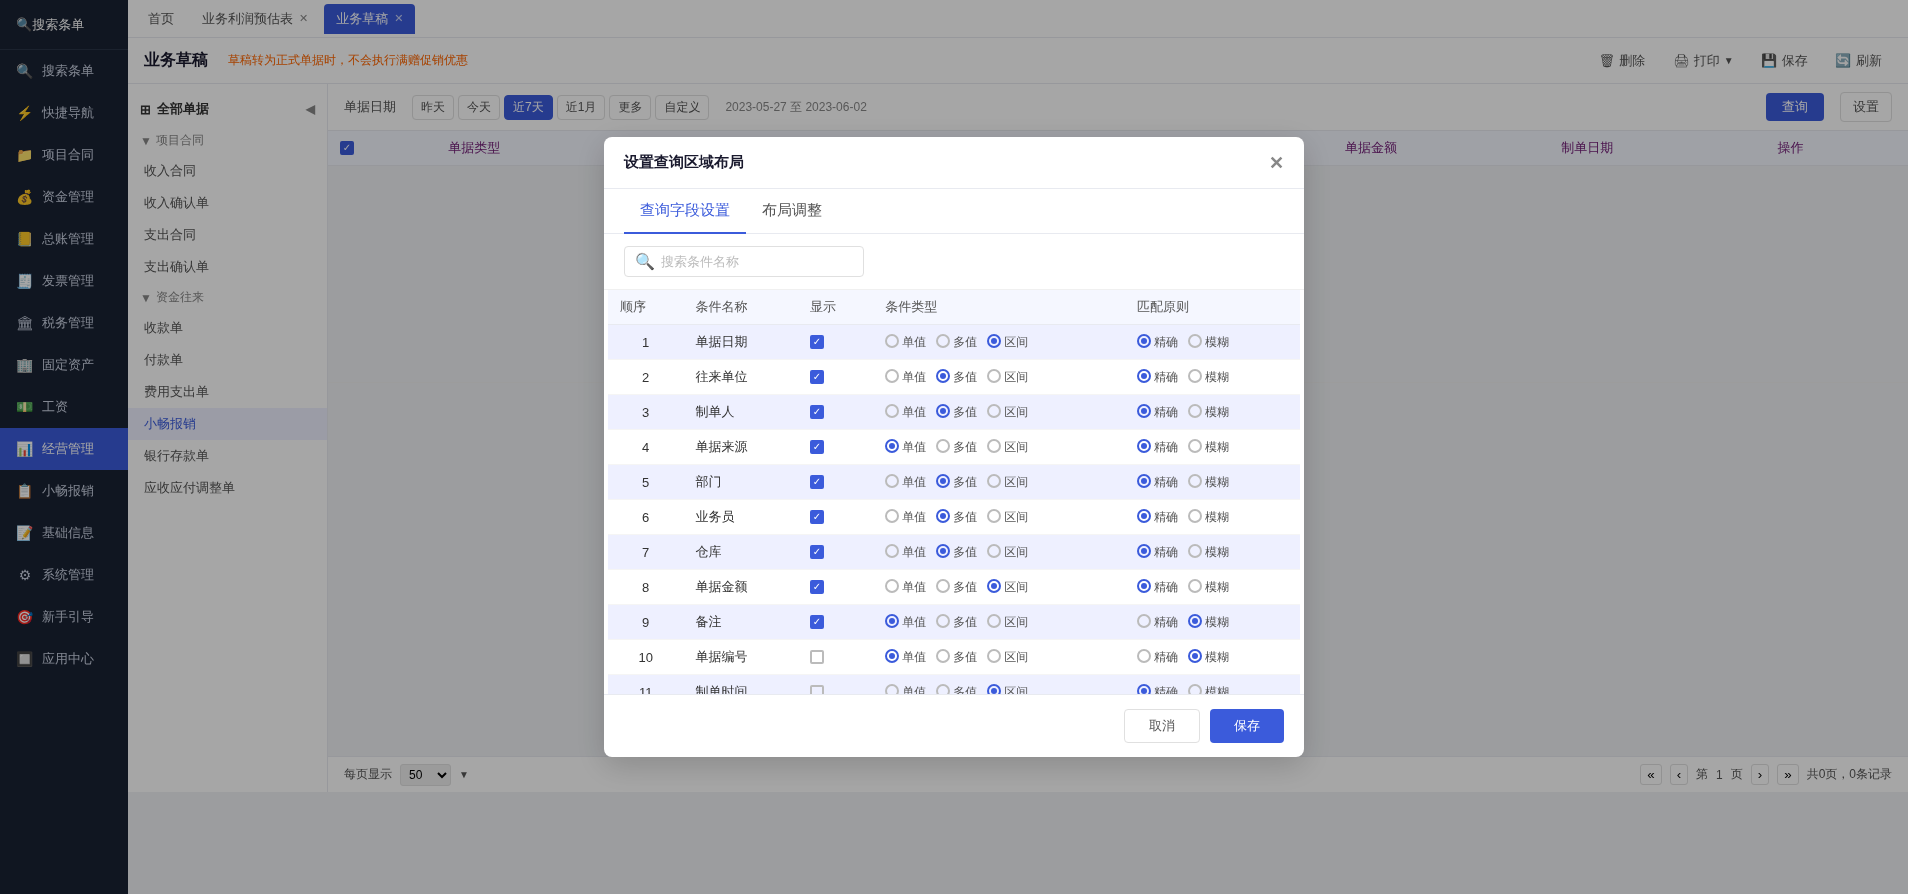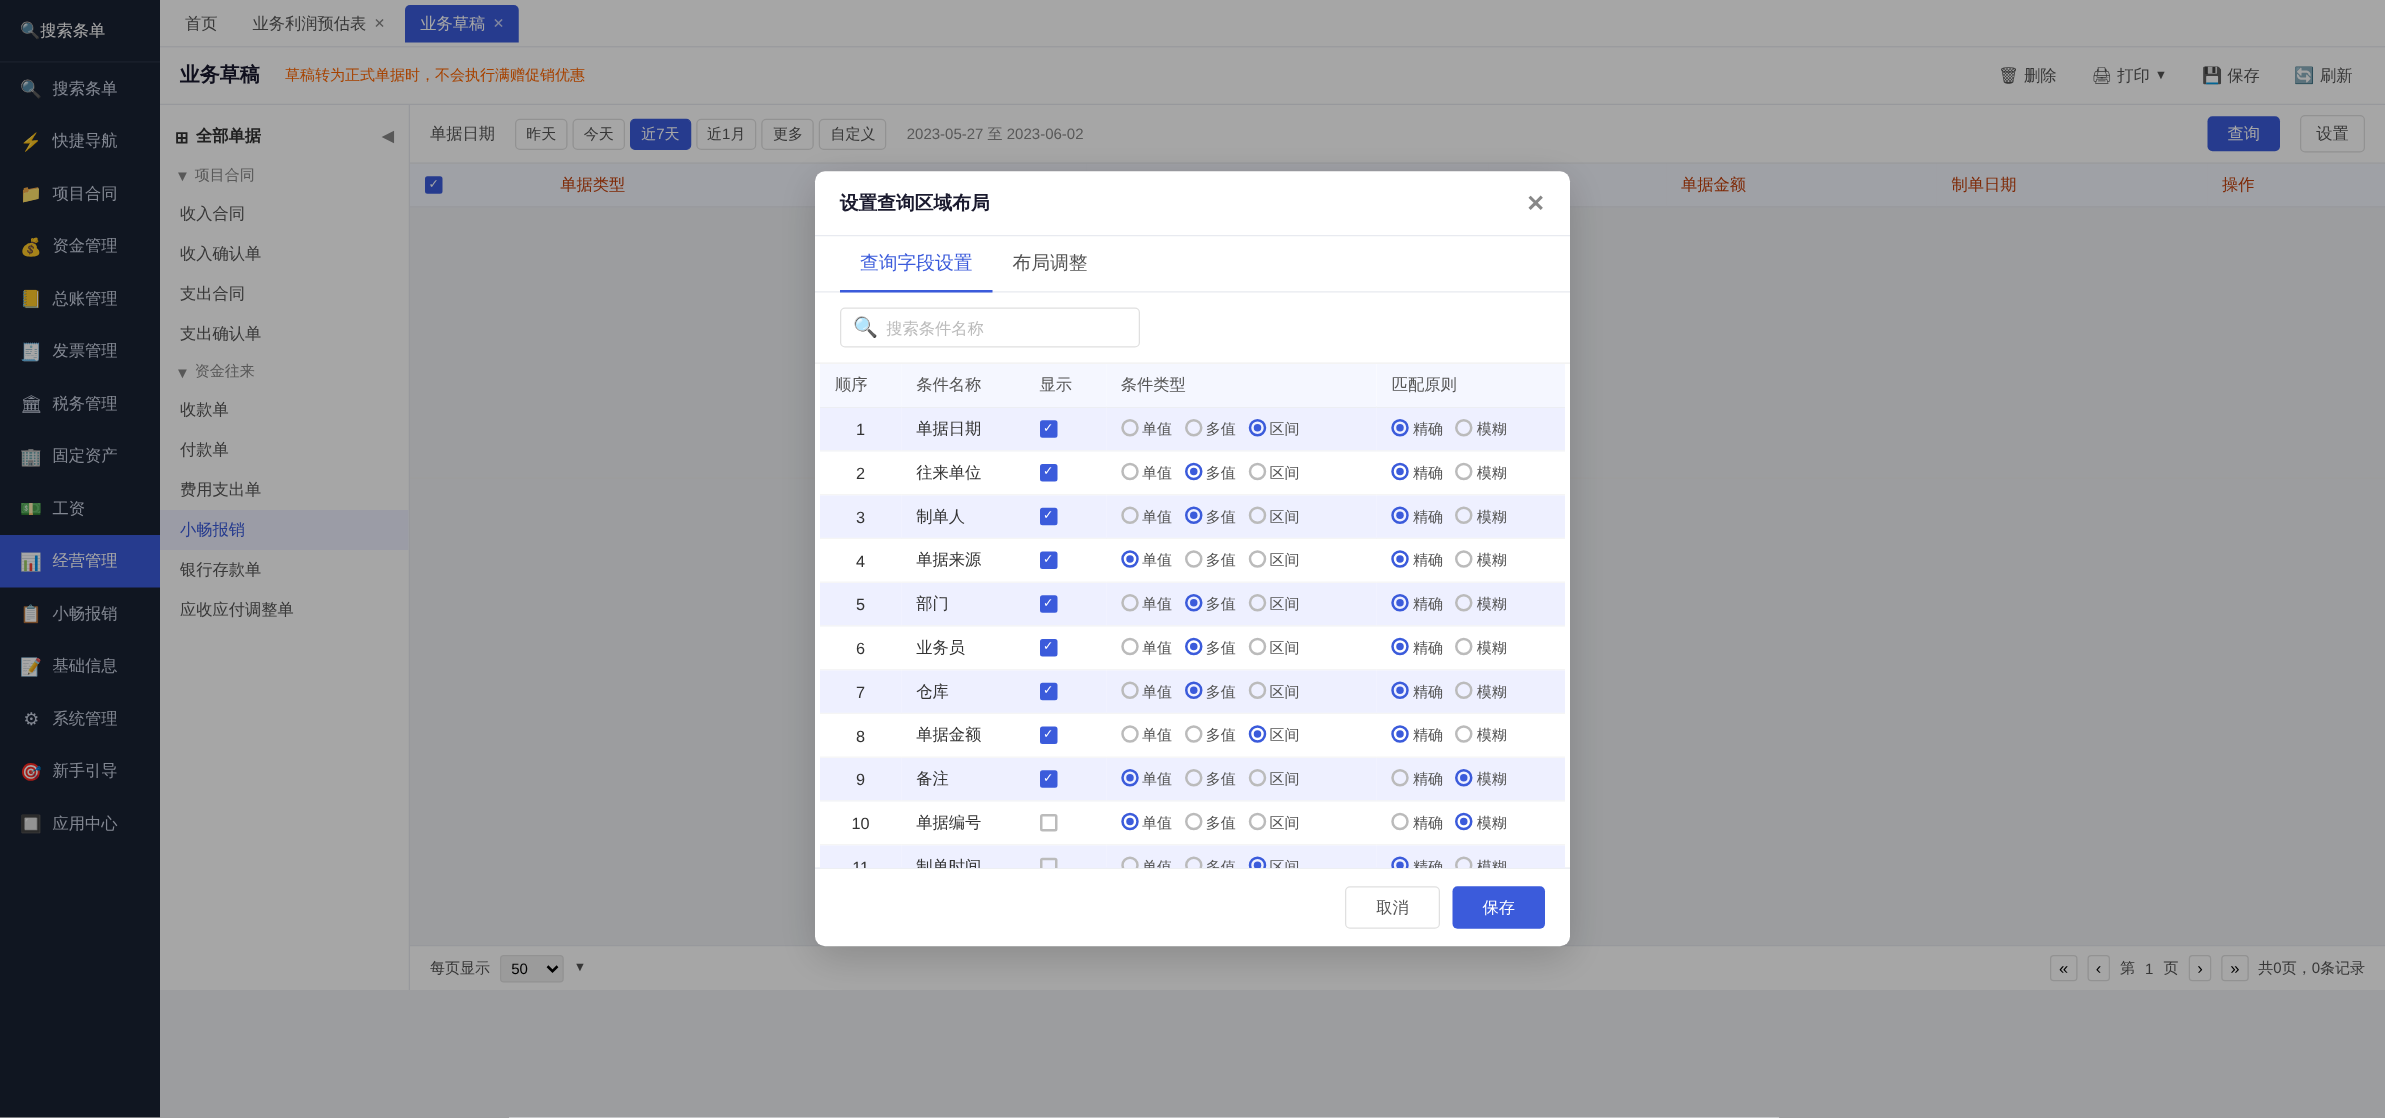--- a/index.html
+++ b/index.html
@@ -149,21 +149,21 @@
       color: #555;
     }
     .filter-btn.active { background: #3b5bdb; color: #fff; border-color: #3b5bdb; }
     .filter-date-range { font-size: 12px; color: #888; }
     .query-btn { margin-left: auto; background: #3b5bdb; color: #fff; border: none; padding: 5px 16px; border-radius: 4px; cursor: pointer; font-size: 13px; }
     .settings-btn { background: #fff; border: 1px solid #e0e0e0; color: #555; padding: 5px 12px; border-radius: 4px; cursor: pointer; font-size: 13px; }
 
     
     .data-table { flex: 1; overflow: auto; }
     table { width: 100%; border-collapse: collapse; font-size: 13px; }
-    th { background: #f5f7ff; border-bottom: 1px solid #e8eaf0; padding: 8px 12px; text-align: left; color: #c2410c; font-weight: 500; white-space: nowrap; }
+    th { background: #f5f7ff; border-bottom: 1px solid #e8eaf0; padding: 8px 12px; text-align: left; color: #701a75; font-weight: 500; white-space: nowrap; }
     td { border-bottom: 1px solid #f0f0f0; padding: 8px 12px; color: #333; }
 
     
     .empty-state { display: flex; align-items: center; justify-content: center; height: 200px; color: #999; font-size: 13px; }
 
     
     .bottom-bar {
       background: #fff;
       border-top: 1px solid #e8eaf0;
       height: 36px;
@@ -184,21 +184,21 @@
       z-index: 100;
       display: flex;
       align-items: center;
       justify-content: center;
     }
 
     
     .modal {
       background: #fff;
       border-radius: 8px;
-      width: 604px;
+      width: 700px;
       max-height: 620px;
       display: flex;
       flex-direction: column;
       box-shadow: 0 8px 32px rgba(0,0,0,0.18);
     }
     .modal-header {
       display: flex;
       align-items: center;
       padding: 16px 20px;
       border-bottom: 1px solid #e8eaf0;

